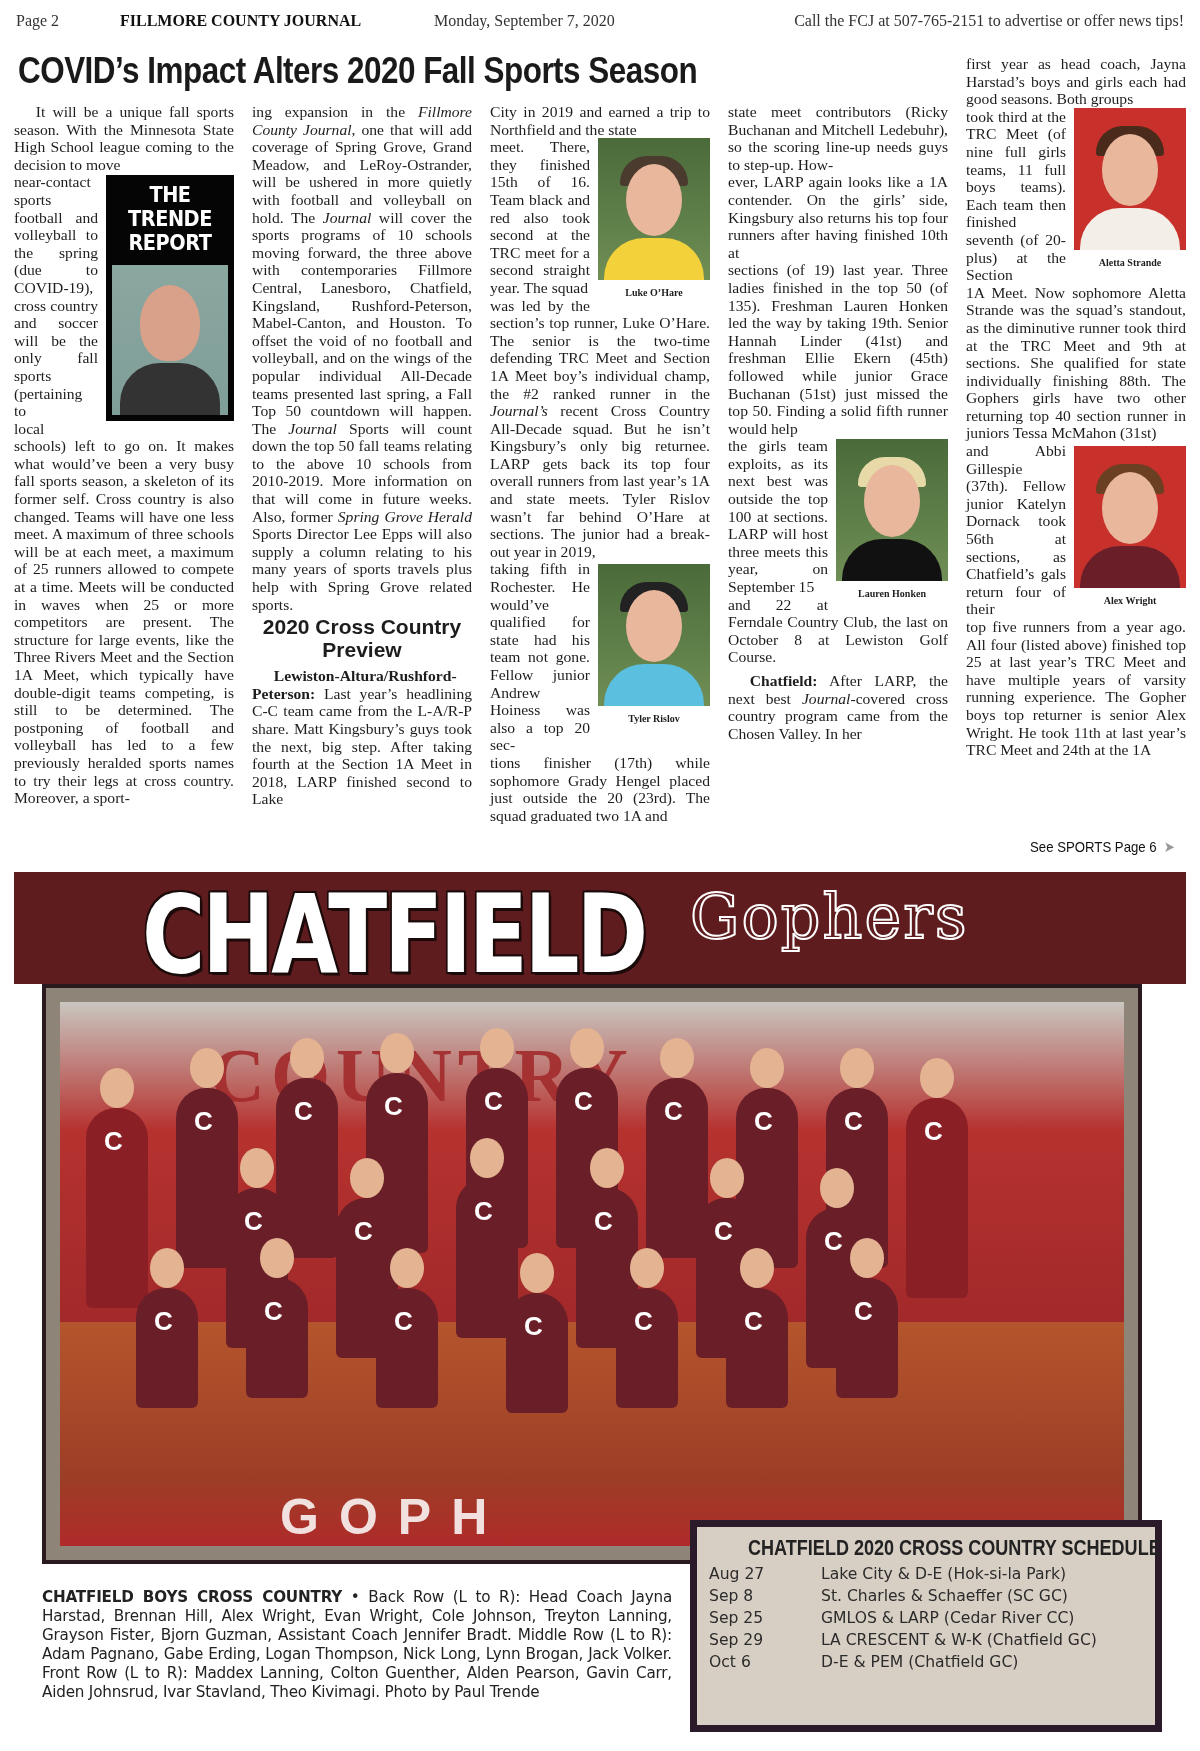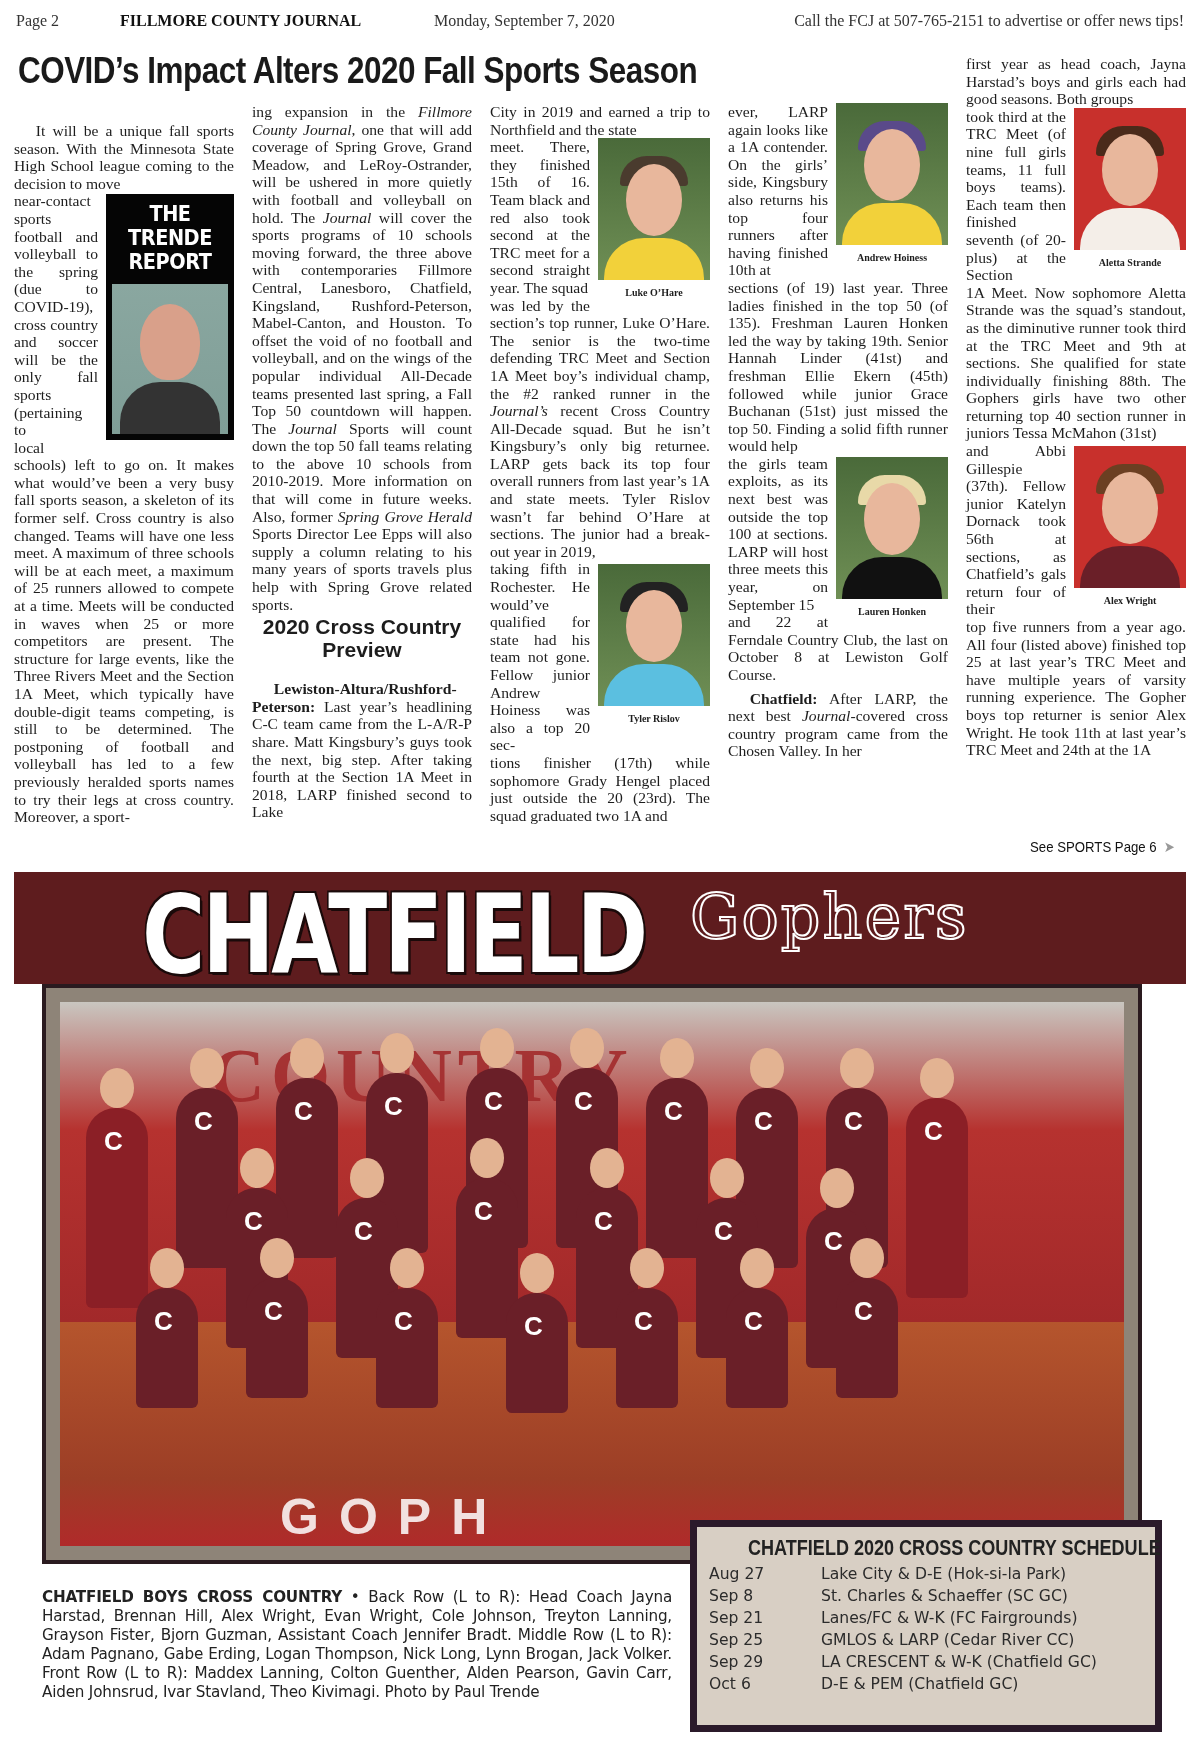--- a/index.html
+++ b/index.html
@@ -11,21 +11,21 @@
   .masthead span { position: absolute; top: 0; white-space: nowrap; }
   .mh-page { left: 0; }
   .mh-paper { left: 104px; font-weight: bold; color: #111; }
   .mh-date { left: 418px; }
   .mh-tips { right: 0; }
 
   .headline { position: absolute; top: 50px; left: 18px; font-family: "Liberation Sans", sans-serif; font-weight: bold; font-size: 37px; letter-spacing: -0.6px; transform: scaleX(0.85); transform-origin: left top; color: #1a1a1a; white-space: nowrap; }
 
   .col { position: absolute; font-size: 15.6px; line-height: 17.6px; text-align: justify; hyphens: manual; }
   .col p { margin: 0; }
-  .col .indent { text-indent: 1.4em; margin-top: 19px; }
+  .col .indent { text-indent: 1.4em; }
   .col i { font-style: italic; }
   .col b { font-weight: bold; }
   .col-1 { left: 14px; top: 103px; width: 220px; }
   .col-2 { left: 252px; top: 103px; width: 220px; }
   .col-3 { left: 490px; top: 103px; width: 220px; }
   .col-4 { left: 728px; top: 103px; width: 220px; }
   .col-5 { left: 966px; top: 55px; width: 220px; }
 
   .float-r { float: right; margin-left: 8px; }
   .trende-box { width: 128px; height: 246px; background: #050505; margin-top: 2px; padding: 8px 6px 0; text-align: center; }
@@ -125,28 +125,21 @@
         <div class="face"></div>
         <div class="torso" style="background:#5bbfe0"></div>
       </div>
     <div class="mug-cap">Tyler Rislov</div>
   </div>
   <p>taking fifth in Rochester. He would’ve qualified for state had his team not gone. Fellow junior Andrew Hoiness was also a top 20 sec-</p>
   <p>tions finisher (17th) while sophomore Grady Hengel placed just outside the 20 (23rd). The squad graduated two 1A and</p>
 </div>
 
 <div class="col col-4">
-  <div class="float-r mug">
-    <div class="mug-photo green">
-        <div class="cap" style="background:#5a4a8a"></div>
-        <div class="face"></div>
-        <div class="torso" style="background:#f2d13a"></div>
-      </div>
-    <div class="mug-cap">Andrew Hoiness</div>
-  </div>
+  <p>state meet contributors (Ricky Buchanan and Mitchell Ledebuhr), so the scoring line-up needs guys to step-up. How-</p>
   <p>ever, LARP again looks like a 1A contender. On the girls’ side, Kingsbury also returns his top four runners after having finished 10th at</p>
   <p>sections (of 19) last year. Three ladies finished in the top 50 (of 135). Freshman Lauren Honken led the way by taking 19th. Senior Hannah Linder (41st) and freshman Ellie Ekern (45th) followed while junior Grace Buchanan (51st) just missed the top 50. Finding a solid fifth runner would help</p>
   <div class="float-r mug" style="margin-top:2px">
     <div class="mug-photo green">
         <div class="cap" style="background:#e8d9a8"></div>
         <div class="face"></div>
         <div class="torso" style="background:#111"></div>
       </div>
     <div class="mug-cap">Lauren Honken</div>
   </div>
@@ -230,24 +223,20 @@
   <div class="schedule-title">CHATFIELD 2020 CROSS COUNTRY SCHEDULE</div>
   <div class="sched-row">
       <span class="sched-date">Aug 27</span>
       <span>Lake City &amp; D-E (Hok-si-la Park)</span>
     </div>
   <div class="sched-row">
       <span class="sched-date">Sep 8</span>
       <span>St. Charles &amp; Schaeffer  (SC GC)</span>
     </div>
   <div class="sched-row">
-      <span class="sched-date">Sep 21</span>
-      <span>Lanes/FC &amp; W-K (FC Fairgrounds)</span>
-    </div>
-  <div class="sched-row">
       <span class="sched-date">Sep 25</span>
       <span>GMLOS &amp; LARP (Cedar River CC)</span>
     </div>
   <div class="sched-row">
       <span class="sched-date">Sep 29</span>
       <span>LA CRESCENT &amp; W-K (Chatfield GC)</span>
     </div>
   <div class="sched-row">
       <span class="sched-date">Oct 6</span>
       <span>D-E &amp; PEM (Chatfield GC)</span>

